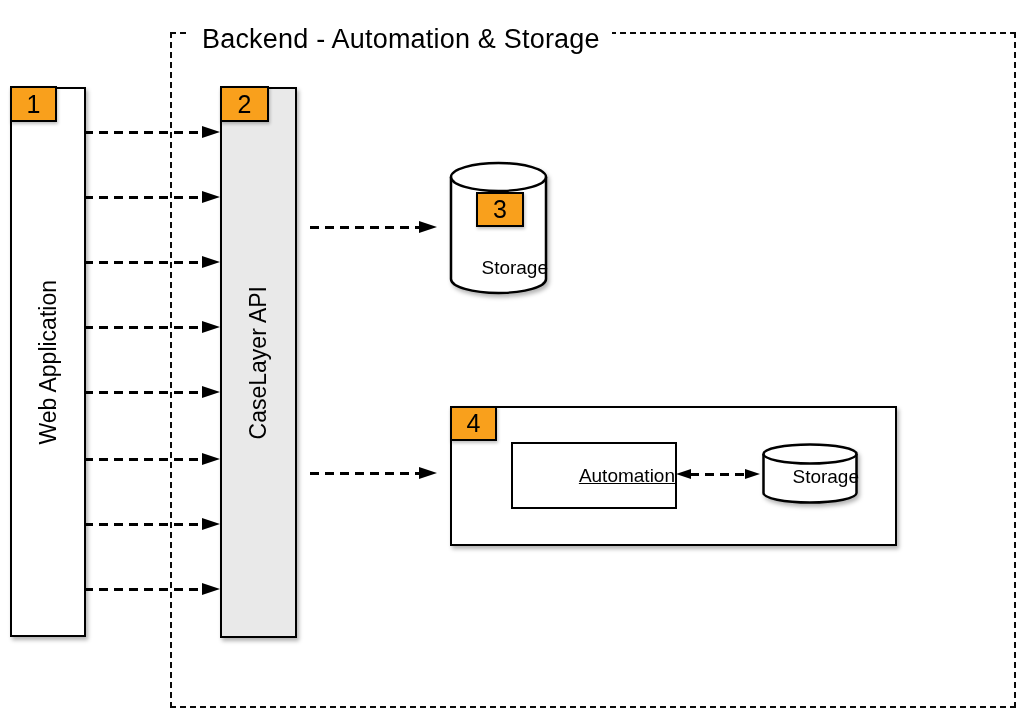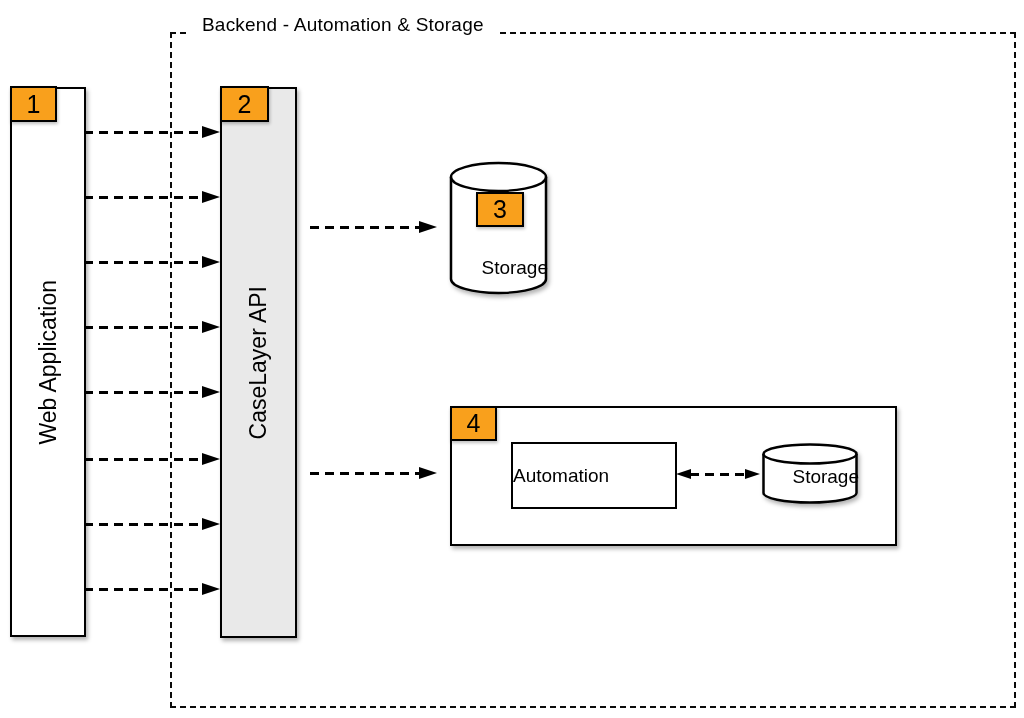--- a/index.html
+++ b/index.html
@@ -13,22 +13,22 @@
   .canvas{
     position:relative; width:1024px; height:718px; background:var(--bg);
     overflow:hidden;
   }
   
   .boundary{
     position:absolute; left:170px; top:32px; width:842px; height:672px;
     border:2px dashed #0a0a0a;
   }
   .title{
-    position:absolute; left:190px; top:14px; padding:0 12px;
-    background:var(--bg); font-size:19px; letter-spacing:0.2px; white-space:nowrap;
+    position:absolute; left:190px; top:24px; padding:0 12px;
+    background:var(--bg); font-size:27px; letter-spacing:0.2px; white-space:nowrap;
   }
   
   .vbox{
     position:absolute; border:2.5px solid #000; background:#fff;
     display:flex; align-items:center; justify-content:center;
     box-shadow:2px 3px 4px rgba(0,0,0,0.30);
   }
   .vbox .vlabel{
     writing-mode:vertical-rl; transform:rotate(180deg);
     font-size:23px; white-space:nowrap;
@@ -69,21 +69,21 @@
   }
   .cyl3{left:449px; top:161px; width:99px; height:136px;}
   .cyl3 .cyl-label{top:257px - 161px;}
   .group-box{
     position:absolute; left:450px; top:406px; width:443px; height:136px;
     border:2.5px solid #000; background:#fff; box-shadow:2px 3px 4px rgba(0,0,0,0.30);
   }
   .automation{
     position:absolute; left:511px; top:442px; width:162px; height:63px;
     border:2px solid #000; background:#fff;
-    display:flex; align-items:center; justify-content:flex-start; font-size:19px;
+    display:flex; align-items:center; justify-content:flex-end; font-size:19px;text-decoration:underline;
   }
   .cyl-small{left:761px; top:443px; width:98px; height:63px;}
 </style>
 </head>
 <body>
 
 <div class="canvas">
 
   <div class="boundary"></div>
   <div class="title">Backend - Automation &amp; Storage</div>

